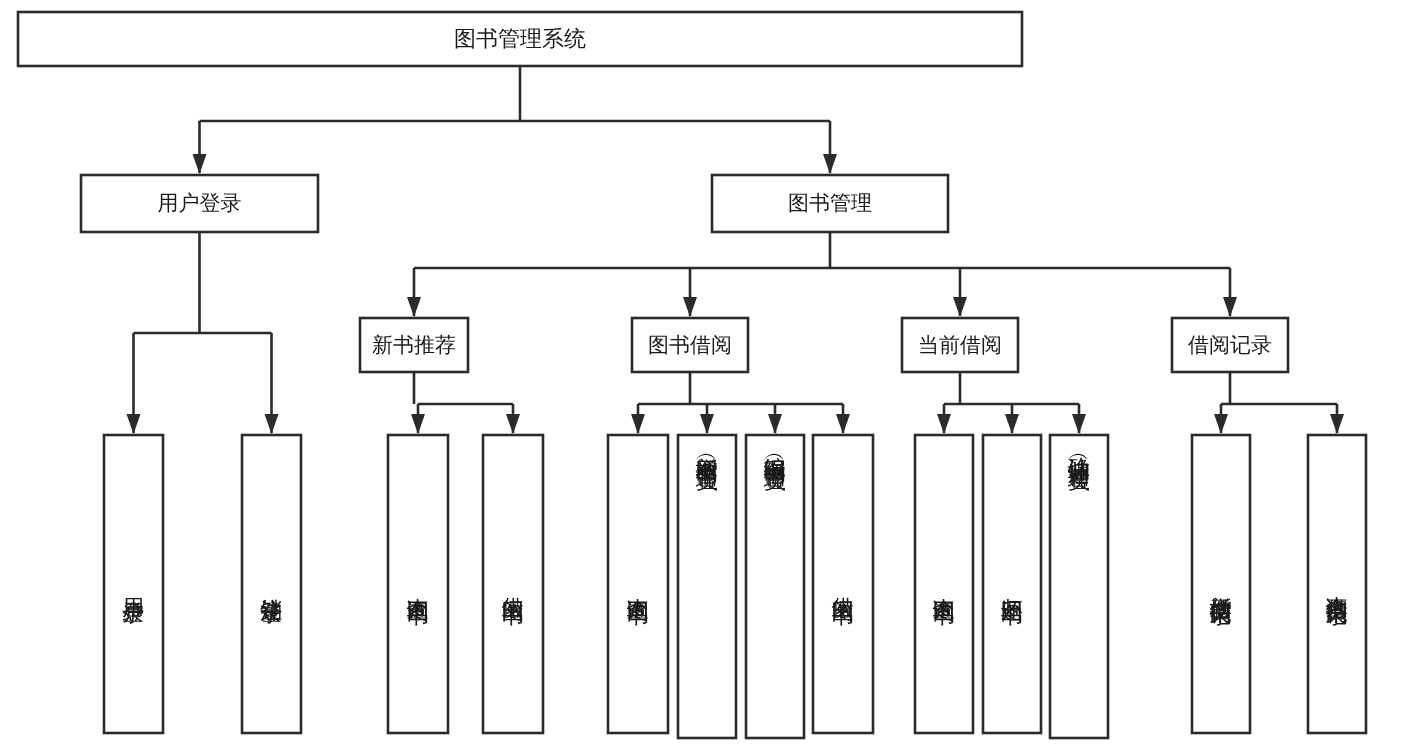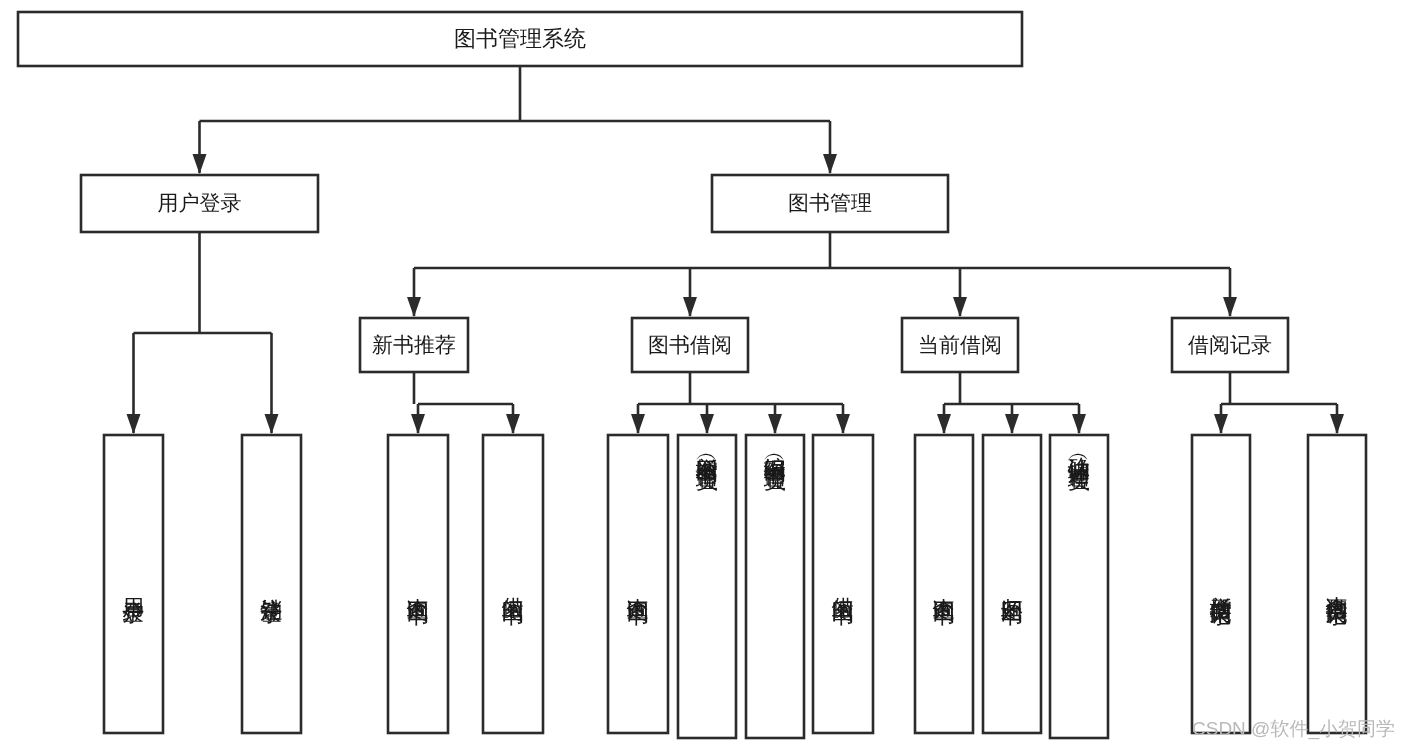--- a/index.html
+++ b/index.html
@@ -184,14 +184,13 @@
       <div class="leaf-label" style="left: 608px; top: 435px; width: 60px; height: 298px;">查询图书</div>
       <div class="leaf-label top-aligned" style="left: 678px; top: 435px; width: 58px; height: 303px;">新增图书（管理员）</div>
       <div class="leaf-label top-aligned" style="left: 746px; top: 435px; width: 58px; height: 303px;">编辑图书（管理员）</div>
       <div class="leaf-label" style="left: 813px; top: 435px; width: 60px; height: 298px;">借阅图书</div>
       <div class="leaf-label" style="left: 915px; top: 435px; width: 58px; height: 298px;">查询图书</div>
       <div class="leaf-label" style="left: 983px; top: 435px; width: 58px; height: 298px;">归还图书</div>
       <div class="leaf-label top-aligned" style="left: 1050px; top: 435px; width: 58px; height: 303px;">确认归还（管理员）</div>
       <div class="leaf-label" style="left: 1192px; top: 435px; width: 58px; height: 298px;">新增借阅记录</div>
       <div class="leaf-label" style="left: 1308px; top: 435px; width: 58px; height: 298px;">查询借阅记录</div>
     </div>
-  <div class="watermark" style="left: 1192px; top: 716px;">CSDN @软件_小贺同学</div>
 </div>
 
 </body></html>

